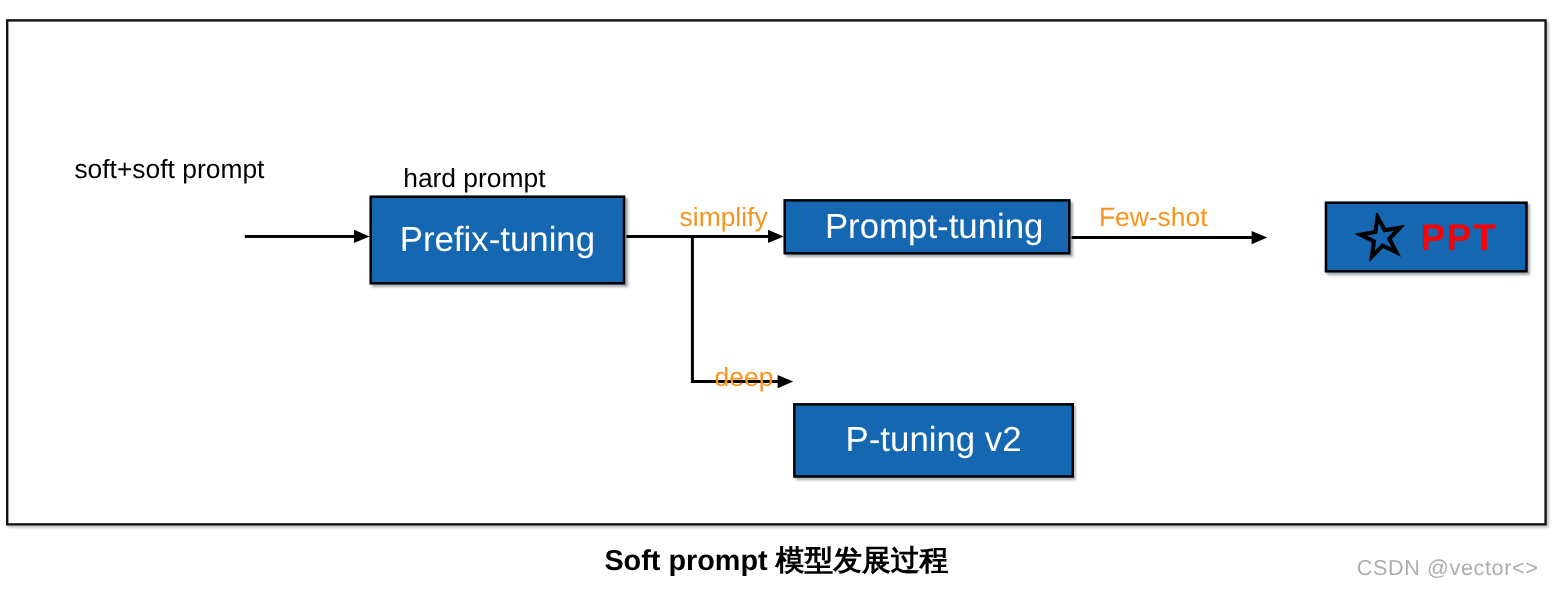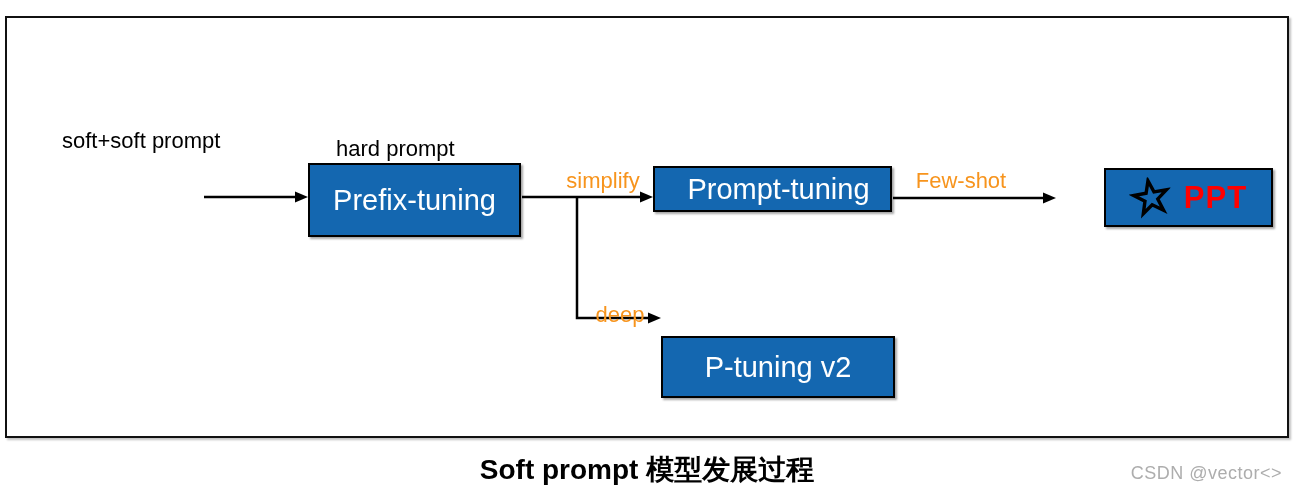--- a/index.html
+++ b/index.html
@@ -74,21 +74,21 @@
   }
   .lbl-simplify { left: 548px; top: 168px; width: 110px; }
   .lbl-deep     { left: 575px; top: 286px; width: 90px; margin-top: 16px;  }
   .lbl-few-shot { left: 903px; top: 168px; width: 116px; }
 
   .caption {
     position: absolute;
     left: 0; top: 451px;
     width: 1294px;
     text-align: center;
-    font-size: 28px;
+    font-size: 24px;
     font-weight: bold;
     color: #000000;
   }
 
   .watermark {
     position: absolute;
     right: 12px; top: 463px;
     font-size: 18px;
     color: #ADADAD;
     letter-spacing: 0.5px;

